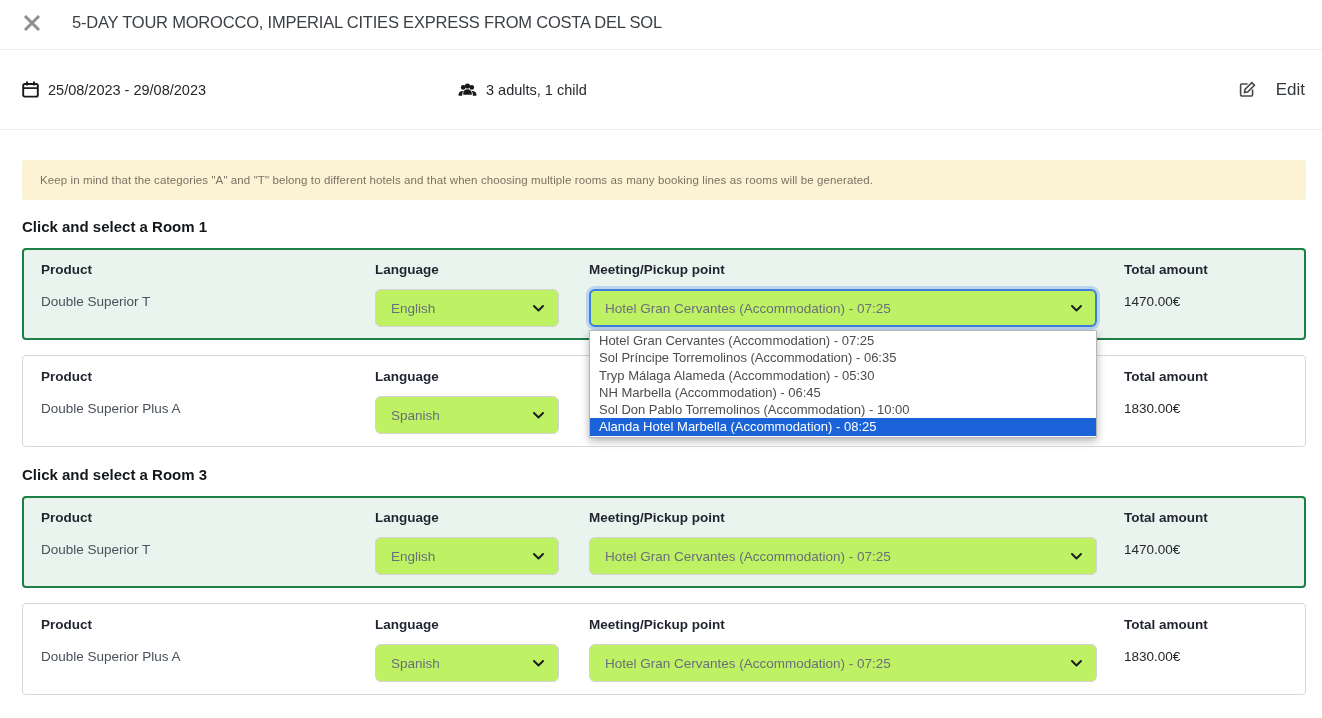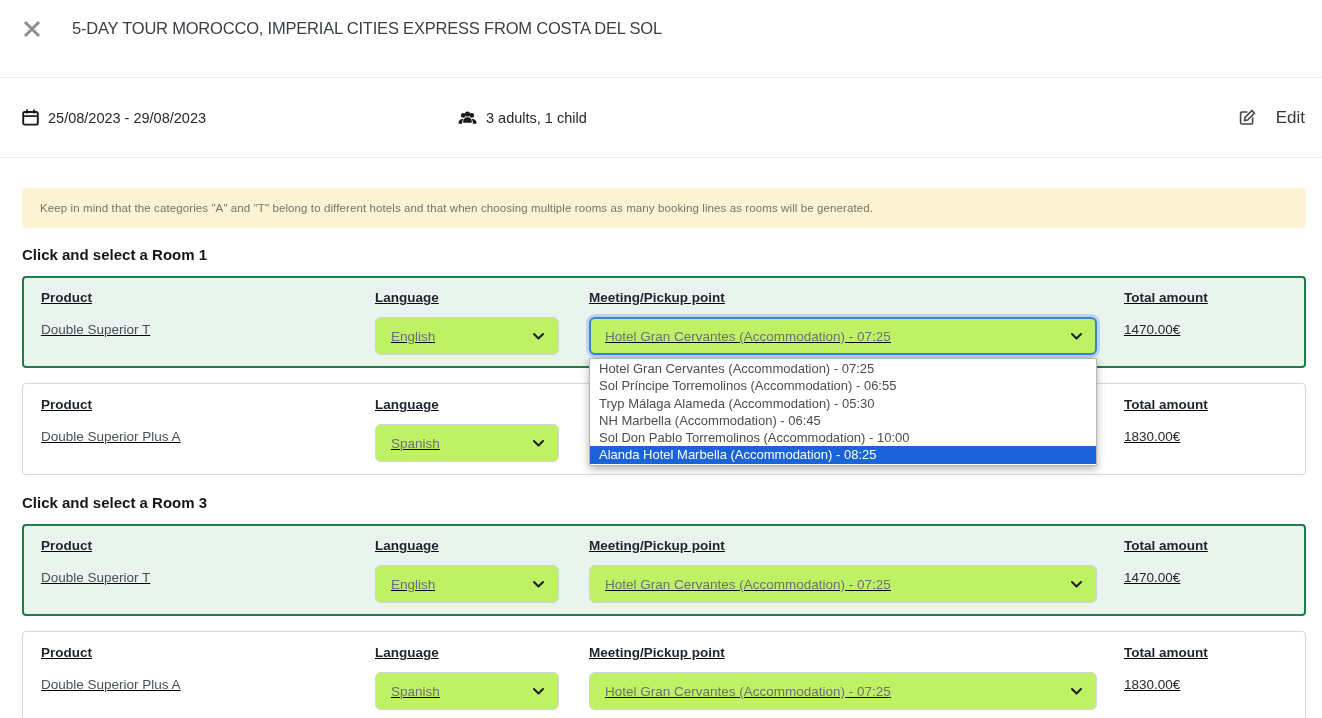--- a/index.html
+++ b/index.html
@@ -1,21 +1,21 @@
 <!DOCTYPE html>
 <html style="--accent-green: #1e7e49; --selected-row-bg: #e9f4ee; --focus-blue: #3d7fd9; --highlight-blue: #1b63d8; --notice-bg: #fcf3d4; --notice-text: #7c7264;"><head>
 <meta charset="utf-8">
 <style>
   * { margin:0; padding:0; box-sizing:border-box; }
   html,body { width:1322px; height:718px; background:#fff; overflow:hidden;
               font-family:"Liberation Sans","DejaVu Sans",sans-serif; }
 
   
-  .topbar { height:78px; border-bottom:1px solid #ececec;
-            display:flex; align-items:flex-start; padding:16px 20px 0 20px; }
+  .topbar { height:50px; border-bottom:1px solid #ececec;
+            display:flex; align-items:flex-start; padding:10px 20px 0 20px; }
   .close-btn { width:24px; height:24px; cursor:pointer; margin-top:1px; flex:none; }
   .page-title { font-size:16.5px; font-weight:500; color:#3a3f44; letter-spacing:-0.2px;
                 margin-left:28px; line-height:24px; }
 
   
   .summary { height:80px; border-bottom:1px solid #ececec; display:flex;
              align-items:center; padding:0 17px 0 22px; }
   .summary-item { display:flex; align-items:center; gap:9px; font-size:14.5px; color:#24282c; }
   .summary-item.dates { width:436px; }
   .edit-link { margin-left:auto; display:flex; align-items:center; gap:20px;
@@ -23,21 +23,21 @@
 
   
   main { padding:0 16px 0 22px; }
   .notice { margin-top:30px; height:40px; background:var(--notice-bg,#fcf3d4);
             border-radius:3px; display:flex; align-items:center; padding:0 18px;
             font-size:11.5px; color:var(--notice-text,#7c7264); letter-spacing:0.1px; }
   .room-heading { margin:19px 0 0; font-size:15px; font-weight:700; color:#15181b; line-height:16px; }
 
   .card { margin-top:13px; height:92px; border-radius:4px; background:#fff;
           border:1px solid #d8d8d8; display:grid; padding:13px 18px 12px 18px;
-          grid-template-columns:334px 214px 535px 1fr; position:relative;text-decoration:underline; }
+          grid-template-columns:334px 214px 535px 1fr; position:relative; }
   .card + .card { margin-top:15px; }
   .card.selected { border:2px solid var(--accent-green,#1e7e49);
                    background:var(--selected-row-bg,#e9f4ee); padding:12px 17px 11px 17px; }
   .col { display:flex; flex-direction:column; }
   .col-label { font-size:13.5px; font-weight:700; color:#1f2430; line-height:15px; }
   .col-value { margin-top:17px; font-size:13.5px; color:#49505a; line-height:16px; }
   .col-value.total { color:#23272e; }
 
   .select { margin-top:12px; height:38px; background:#bef264; border:1px solid #d3d3d3;
             border-radius:6px; display:flex; align-items:center; justify-content:space-between;
@@ -134,21 +134,21 @@
         <div class="select w-meet focused">
           <span>Hotel Gran Cervantes (Accommodation) - 07:25</span>
           <span class="icon">
               <svg width="13" height="9" viewBox="0 0 13 9">
                 <path d="M2 2l4.5 4.5L11 2" stroke="#1c1e21" stroke-width="2" fill="none" stroke-linecap="round" stroke-linejoin="round"></path>
               </svg>
             </span>
         </div>
         <div class="dropdown">
           <div class="option">Hotel Gran Cervantes (Accommodation) - 07:25</div>
-          <div class="option">Sol Príncipe Torremolinos (Accommodation) - 06:55</div>
+          <div class="option">Sol Príncipe Torremolinos (Accommodation) - 06:35</div>
           <div class="option">Tryp Málaga Alameda (Accommodation) - 05:30</div>
           <div class="option">NH Marbella (Accommodation) - 06:45</div>
           <div class="option">Sol Don Pablo Torremolinos (Accommodation) - 10:00</div>
           <div class="option highlighted">Alanda Hotel Marbella (Accommodation) - 08:25</div>
         </div>
       </div>
     </div>
     <div class="col">
       <div class="col-label">Total amount</div>
       <div class="col-value total">1470.00€</div>

